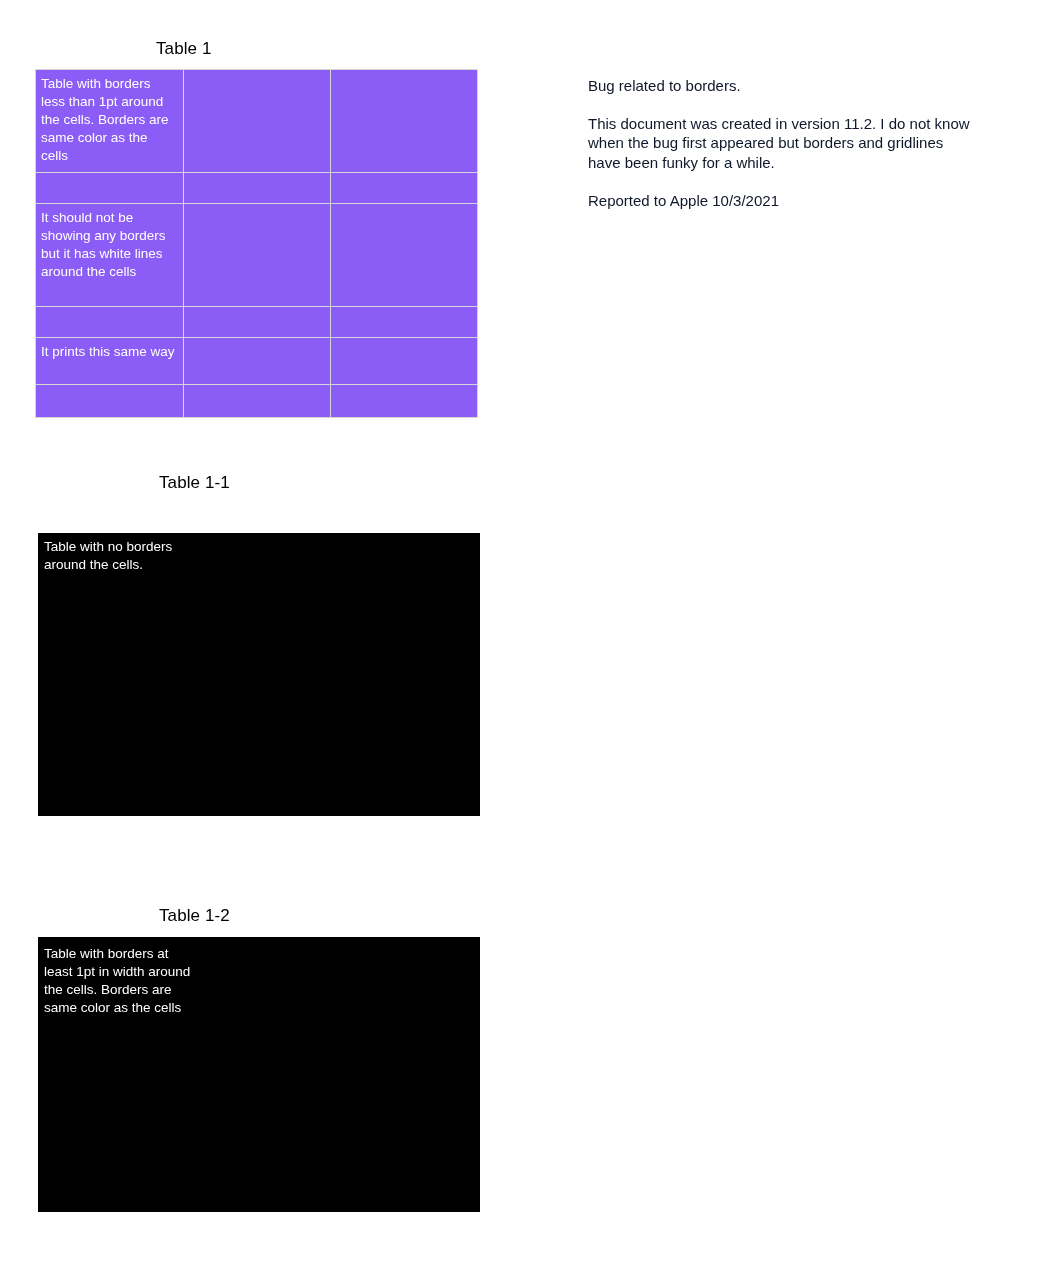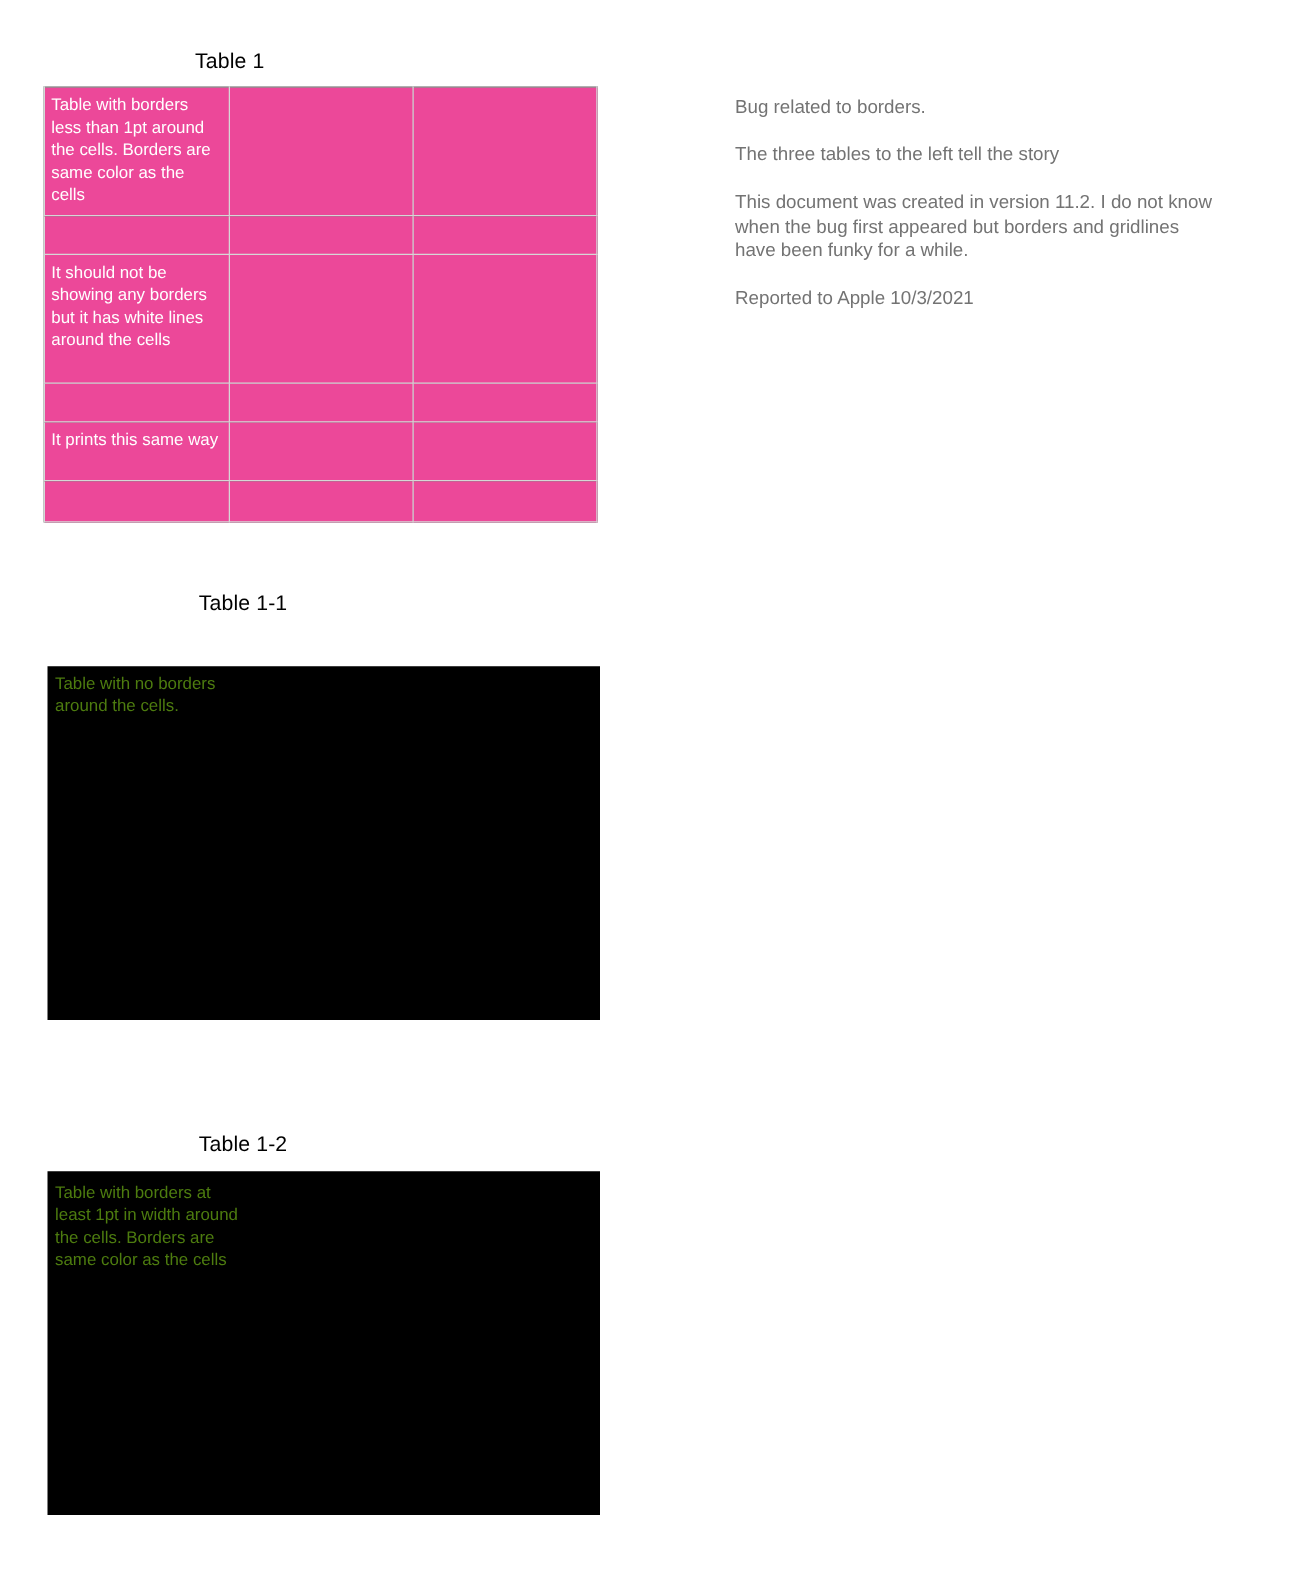--- a/index.html
+++ b/index.html
@@ -42,21 +42,21 @@
     top: 69px;
     width: 441px;
   }
   table.t1 {
     border-collapse: collapse;
     table-layout: fixed;
     width: 441px;
     background: #000000;
   }
   table.t1 td {
-    background: #ec4899;
+    background: #8b5cf6;
     border: 1px solid #d6d6d6;
     vertical-align: top;
     padding: 0;
     color: #ffffff;
   }
   table.t1 td.c1 { width: 147px; }
   table.t1 td.c2 { width: 146px; }
   table.t1 td.c3 { width: 146px; }
 
   .cellpad {
@@ -78,38 +78,38 @@
   .blockwrap {
     position: absolute;
     background: #000000;
     overflow: hidden;
   }
   .blocktext {
     position: absolute;
     left: 6px;
     font-size: 13.5px;
     line-height: 18.1px;
-    color: #4d7c0f;
+    color: #ffffff;
     width: 150px;
     white-space: pre-line;
     font-family: "Liberation Sans", sans-serif;
   }
 
   
   .notes {
     position: absolute;
     left: 588px;
     top: 76px;
     width: 385px;
   }
   .notes p {
     margin: 0 0 19px 0;
     font-size: 15px;
     line-height: 19.2px;
-    color: #737373;
+    color: #0f172a;
     font-family: "Liberation Sans", sans-serif;
   }
   .notes p:last-child { margin-bottom: 0; }
 </style>
 </head>
 <body>
 
 <div class="page">
 
   <div class="caption" style="left:156px; top:38px; width:200px;">Table 1</div>
@@ -194,18 +194,17 @@
   </div>
 
   <div class="caption" style="left:159px; top:905px; width:200px;">Table 1-2</div>
 
   <div class="blockwrap" style="left:38px; top:937px; width:442px; height:275px;">
     <div class="blocktext" style="top:8px; width:155px;">Table with borders at least 1pt in width around the cells. Borders are same color as the cells</div>
   </div>
 
   <div class="notes">
     <p>Bug related to borders.</p>
-    <p>The three tables to the left tell the story</p>
     <p>This document was created in version 11.2. I do not know when the bug first appeared but borders and gridlines have been funky for a while.</p>
     <p>Reported to Apple 10/3/2021</p>
   </div>
 
 </div>
 
 </body></html>

